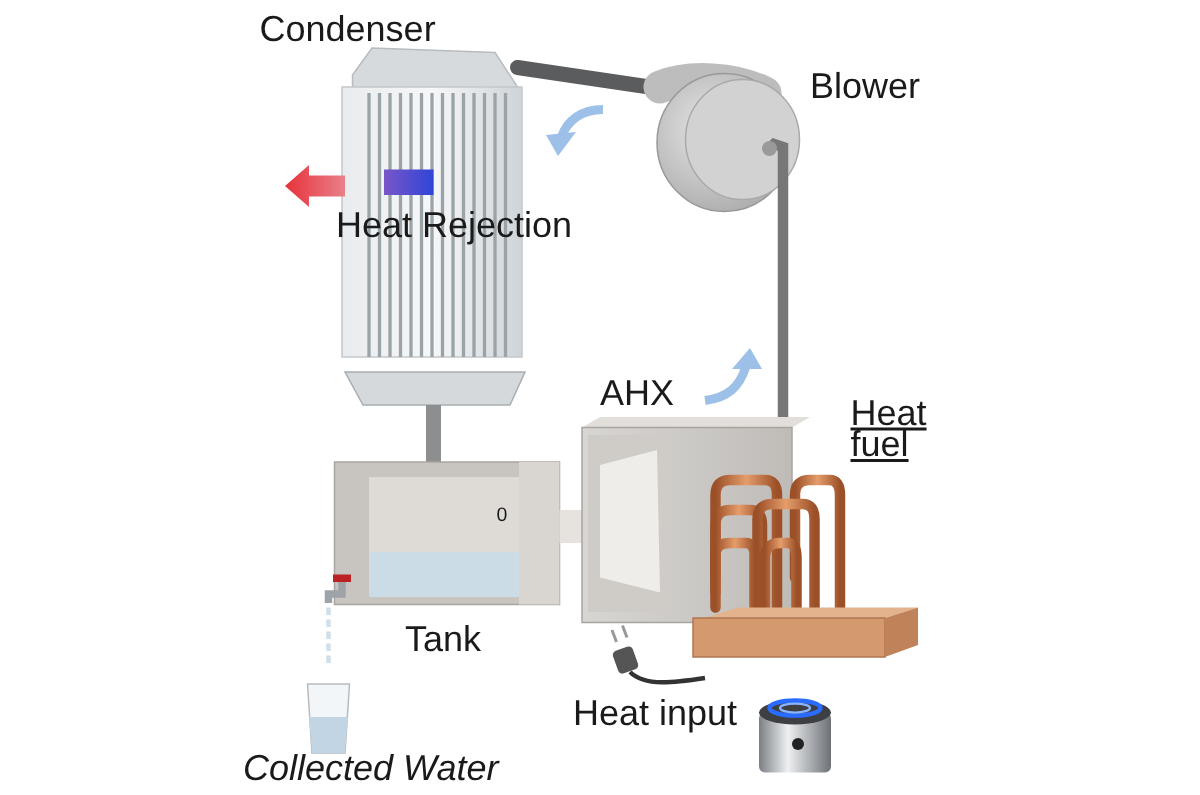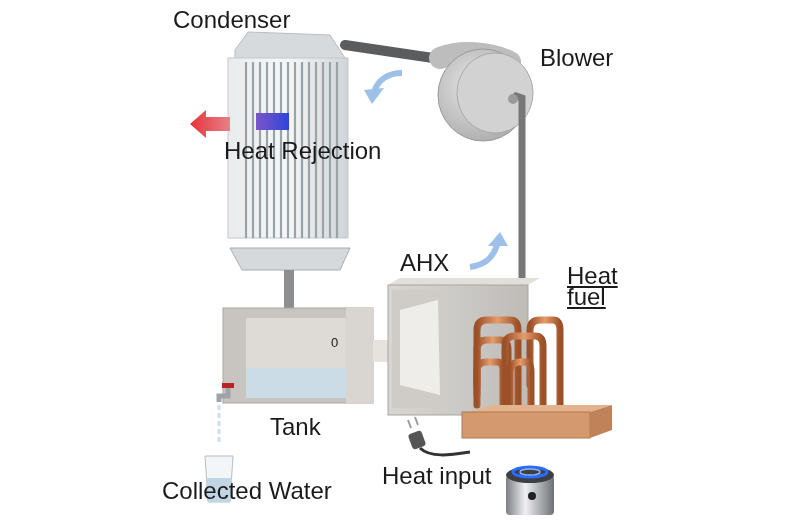--- a/index.html
+++ b/index.html
@@ -162,13 +162,13 @@
 <div class="lbl" style="left:400px;top:252px;text-align:center;">AHX</div>
 <div class="lbl" style="left:567px;top:265px;text-align:left;text-decoration:underline;">
   <div>Heat</div>
   <div>fuel</div>
 </div>
 <div class="lbl" style="left:331px;top:332px;font-size:13px;">0</div>
 <div class="lbl" style="left:270px;top:416px;">Tank</div>
 <div class="lbl" style="left:382px;top:465px;text-align:right;">
   <div>Heat input</div>
 </div>
-<div class="lbl" style="left:162px;top:480px;">Collected Water</div>
+<div class="lbl" style="left:162px;top:502px;font-style:italic;">Collected Water</div>
 
 </body></html>

